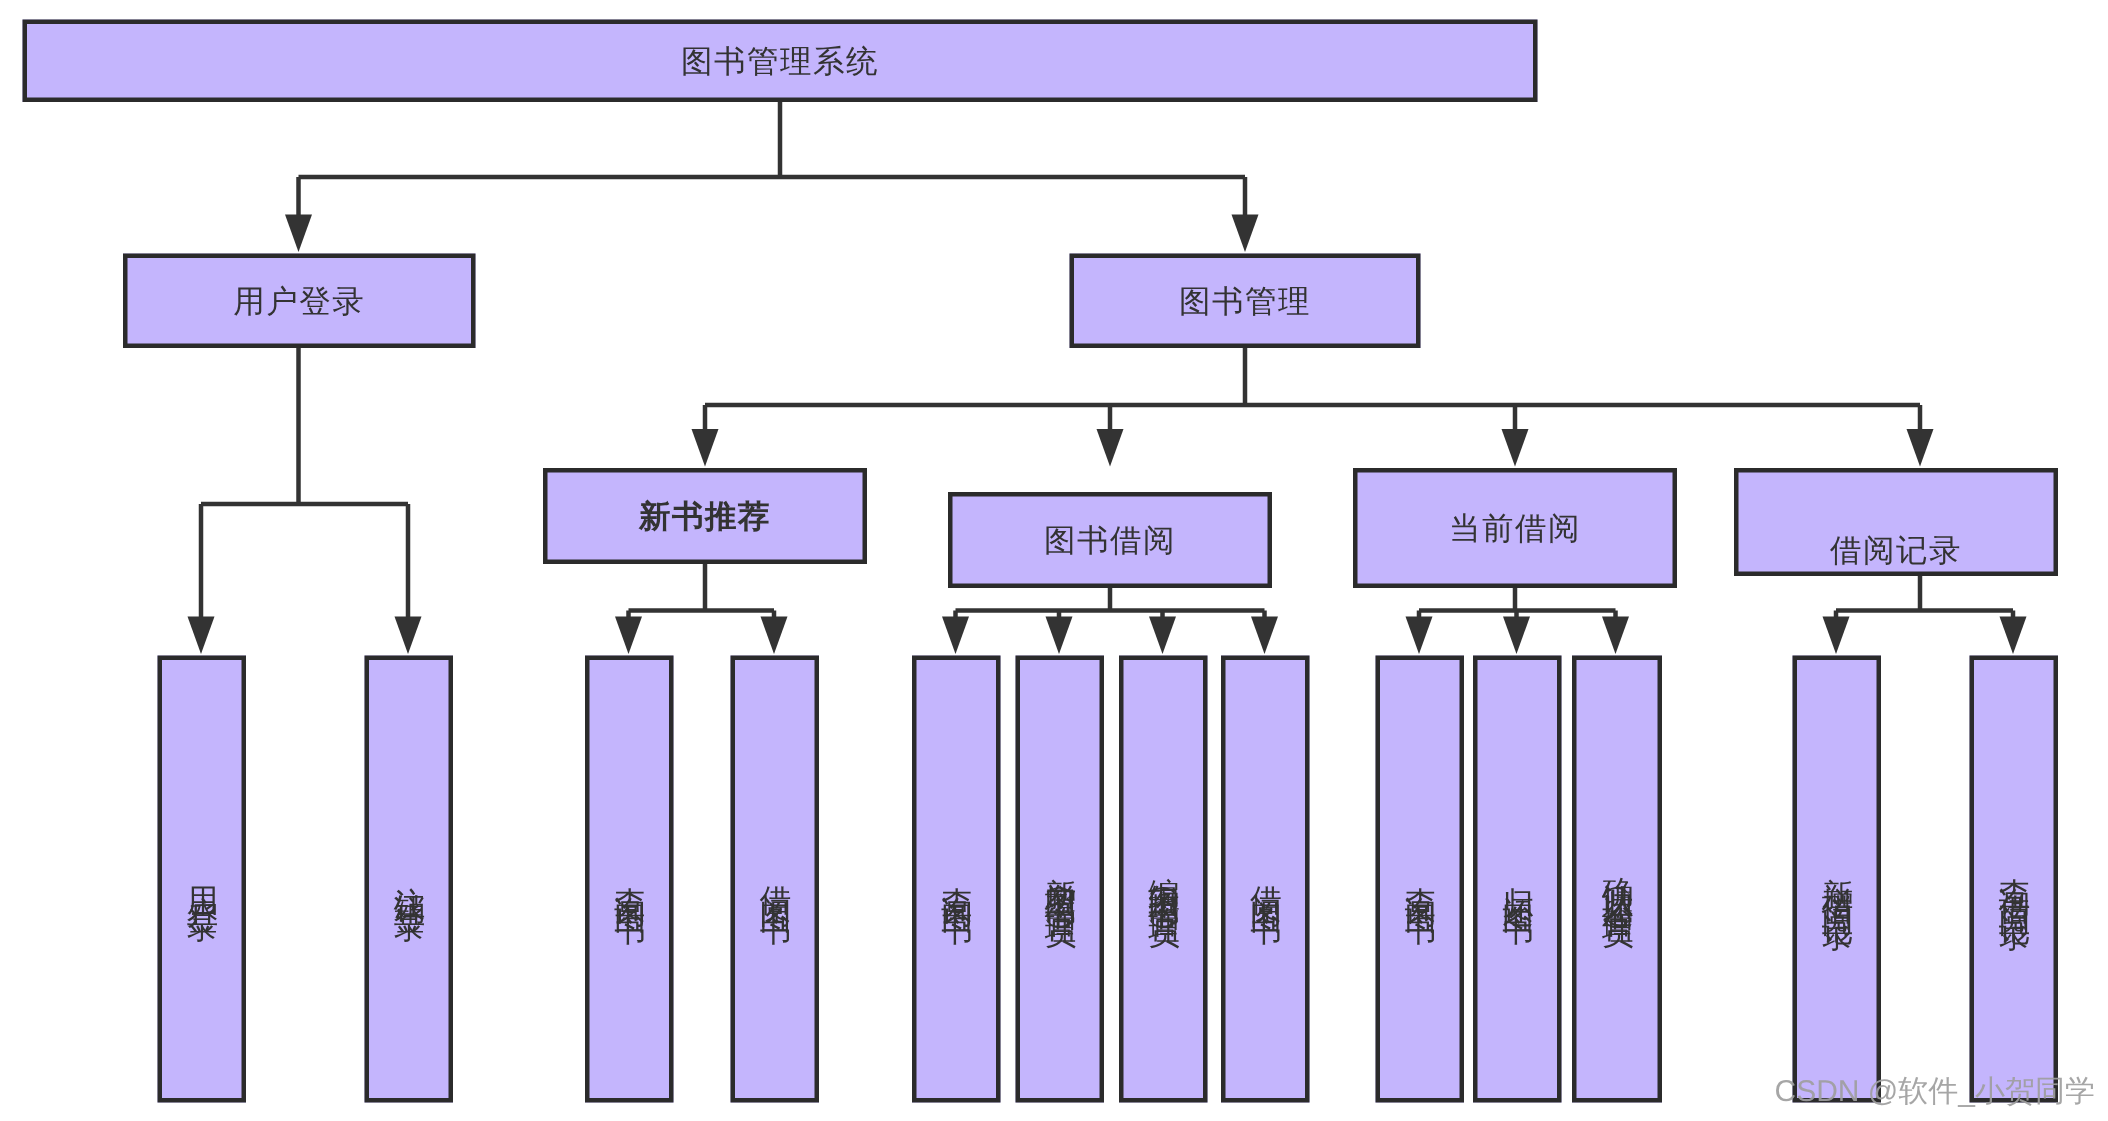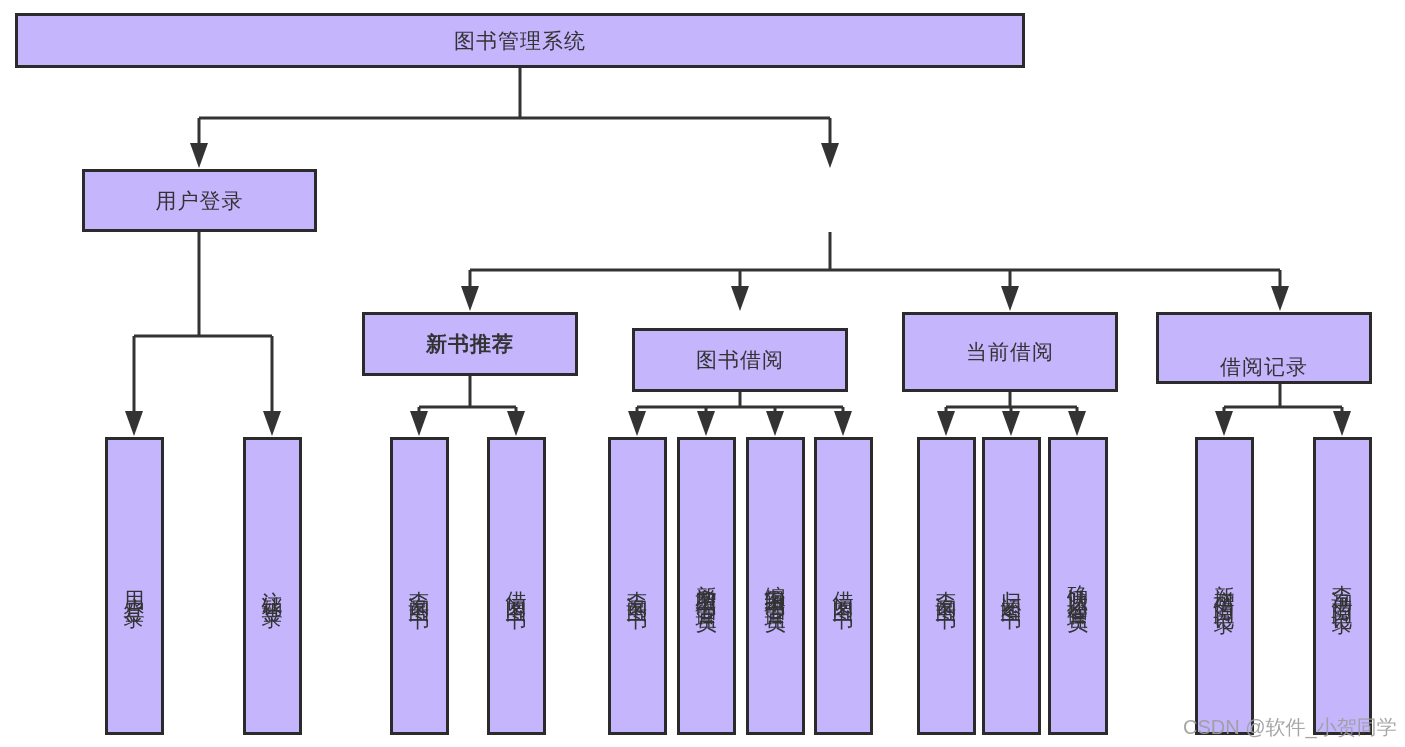--- a/index.html
+++ b/index.html
@@ -110,20 +110,23 @@
     </g>
   </svg>
 
   <div class="node" style="left:15px;top:13px;width:1010px;height:55px;">
     <span>图书管理系统</span>
   </div>
 
   <div class="node" style="left:82px;top:169px;width:235px;height:63px;">
     <span>用户登录</span>
   </div>
+  <div class="node" style="left:713px;top:169px;width:234px;height:63px;">
+    <span>图书管理</span>
+  </div>
 
   <div class="node" style="left:362px;top:312px;width:216px;height:64px;font-weight:bold;">
     <span>新书推荐</span>
   </div>
   <div class="node" style="left:632px;top:312px;width:216px;height:64px;margin-top:16px;">
     <span>图书借阅</span>
   </div>
   <div class="node" style="left:902px;top:312px;width:216px;height:80px;">
     <span>当前借阅</span>
   </div>

